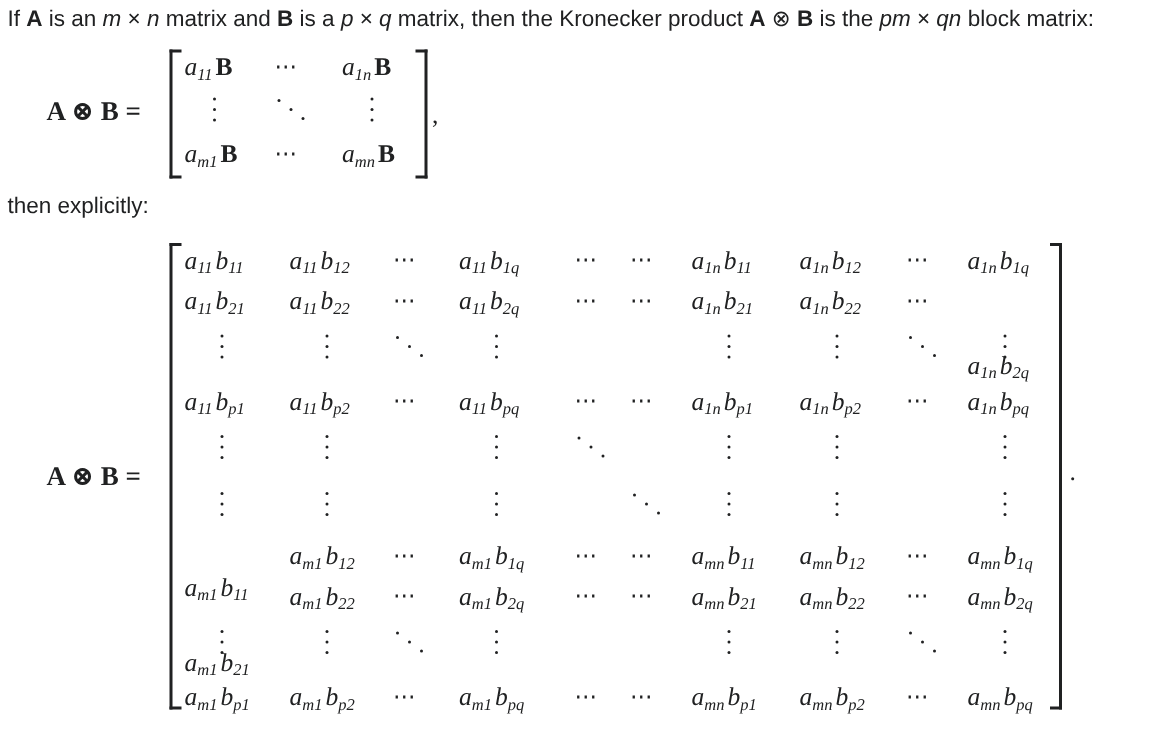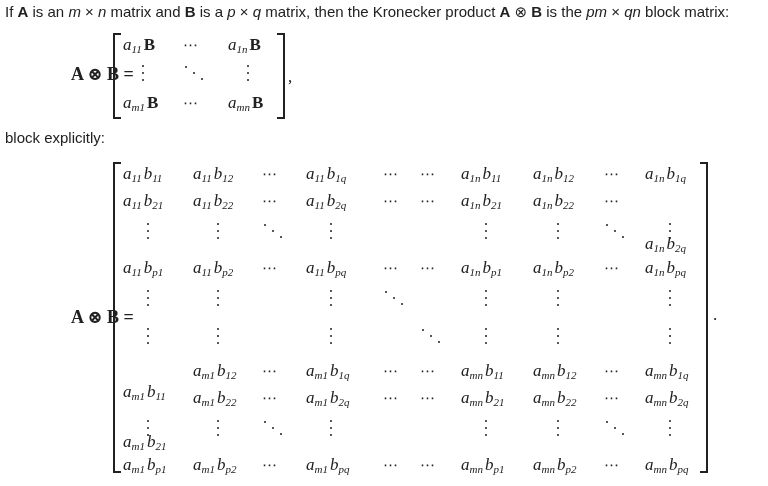--- a/index.html
+++ b/index.html
@@ -3,21 +3,21 @@
 <meta charset="utf-8">
 <style>
   html, body { margin:0; padding:0; background:#ffffff; }
   body { width:768px; height:486px; position:relative; overflow:hidden; color:#202122; }
   .sans { font-family: "Liberation Sans", sans-serif; font-size:15px; }
   .intro { position:absolute; left:5px; top:3px; white-space:nowrap; }
   .explicit { position:absolute; left:5px; top:129px; white-space:nowrap; }
   .math { font-family: "Liberation Serif", "DejaVu Serif", serif; font-size:17px; color:#202122; }
   .abs { position:absolute; white-space:nowrap; line-height:1; }
   sub { font-size:11px; vertical-align:-3px; font-style:italic; line-height:0; }
-  .lhs { font-weight:bold; font-size:18px;margin-left:40px; }
+  .lhs { font-weight:bold; font-size:18px; }
   .bracket { position:absolute; border:2px solid #202122; }
   .bl { border-right:none; width:6px; }
   .br { border-left:none; width:6px; }
   .cell { position:absolute; white-space:nowrap; line-height:1; }
   .dots-h { letter-spacing:2px; font-size:15px; }
   .vd { position:absolute; width:6px; }
   .vd span { display:block; width:2px; height:2px; background:#202122; border-radius:50%; margin:0 auto 5px; }
   .dd { position:absolute; width:20px; height:16px; }
   .dd span { position:absolute; width:2px; height:2px; background:#202122; border-radius:50%; }
 </style>
@@ -52,21 +52,21 @@
         <span></span>
         <span></span>
         <span></span>
       </div>
       <div class="cell math" style="left: 123px; top: 94px;"><i>a</i><sub>m1</sub><b style="margin-left: 2px;">B</b></div>
       <div class="cell math dots-h" style="left: 183px; top: 96px;">⋯</div>
       <div class="cell math" style="left: 228px; top: 94px;"><i>a</i><sub>mn</sub><b style="margin-left: 2px;">B</b></div>
     </div>
 </div>
 
-<div class="explicit sans">block explicitly:</div>
+<div class="explicit sans">then explicitly:</div>
 
 <div>
   <div class="abs math lhs" style="left:31px; top:308px;">A ⊗ B =</div>
   <div class="bracket bl" style="left:113px; top:162px; height:307px;"></div>
   <div class="bracket br" style="left:700px; top:162px; height:307px;"></div>
   <div class="abs math" style="left:713px; top:306px;">.</div>
   <div id="em-cells">
       <div class="cell math" style="left: 123px; top: 165px;"><i>a</i><sub>11</sub><i style="margin-left: 2px;">b</i><sub>11</sub></div>
       <div class="cell math" style="left: 193px; top: 165px;"><i>a</i><sub>11</sub><i style="margin-left: 2px;">b</i><sub>12</sub></div>
       <div class="cell math dots-h" style="left: 262px; top: 167px;">⋯</div>

